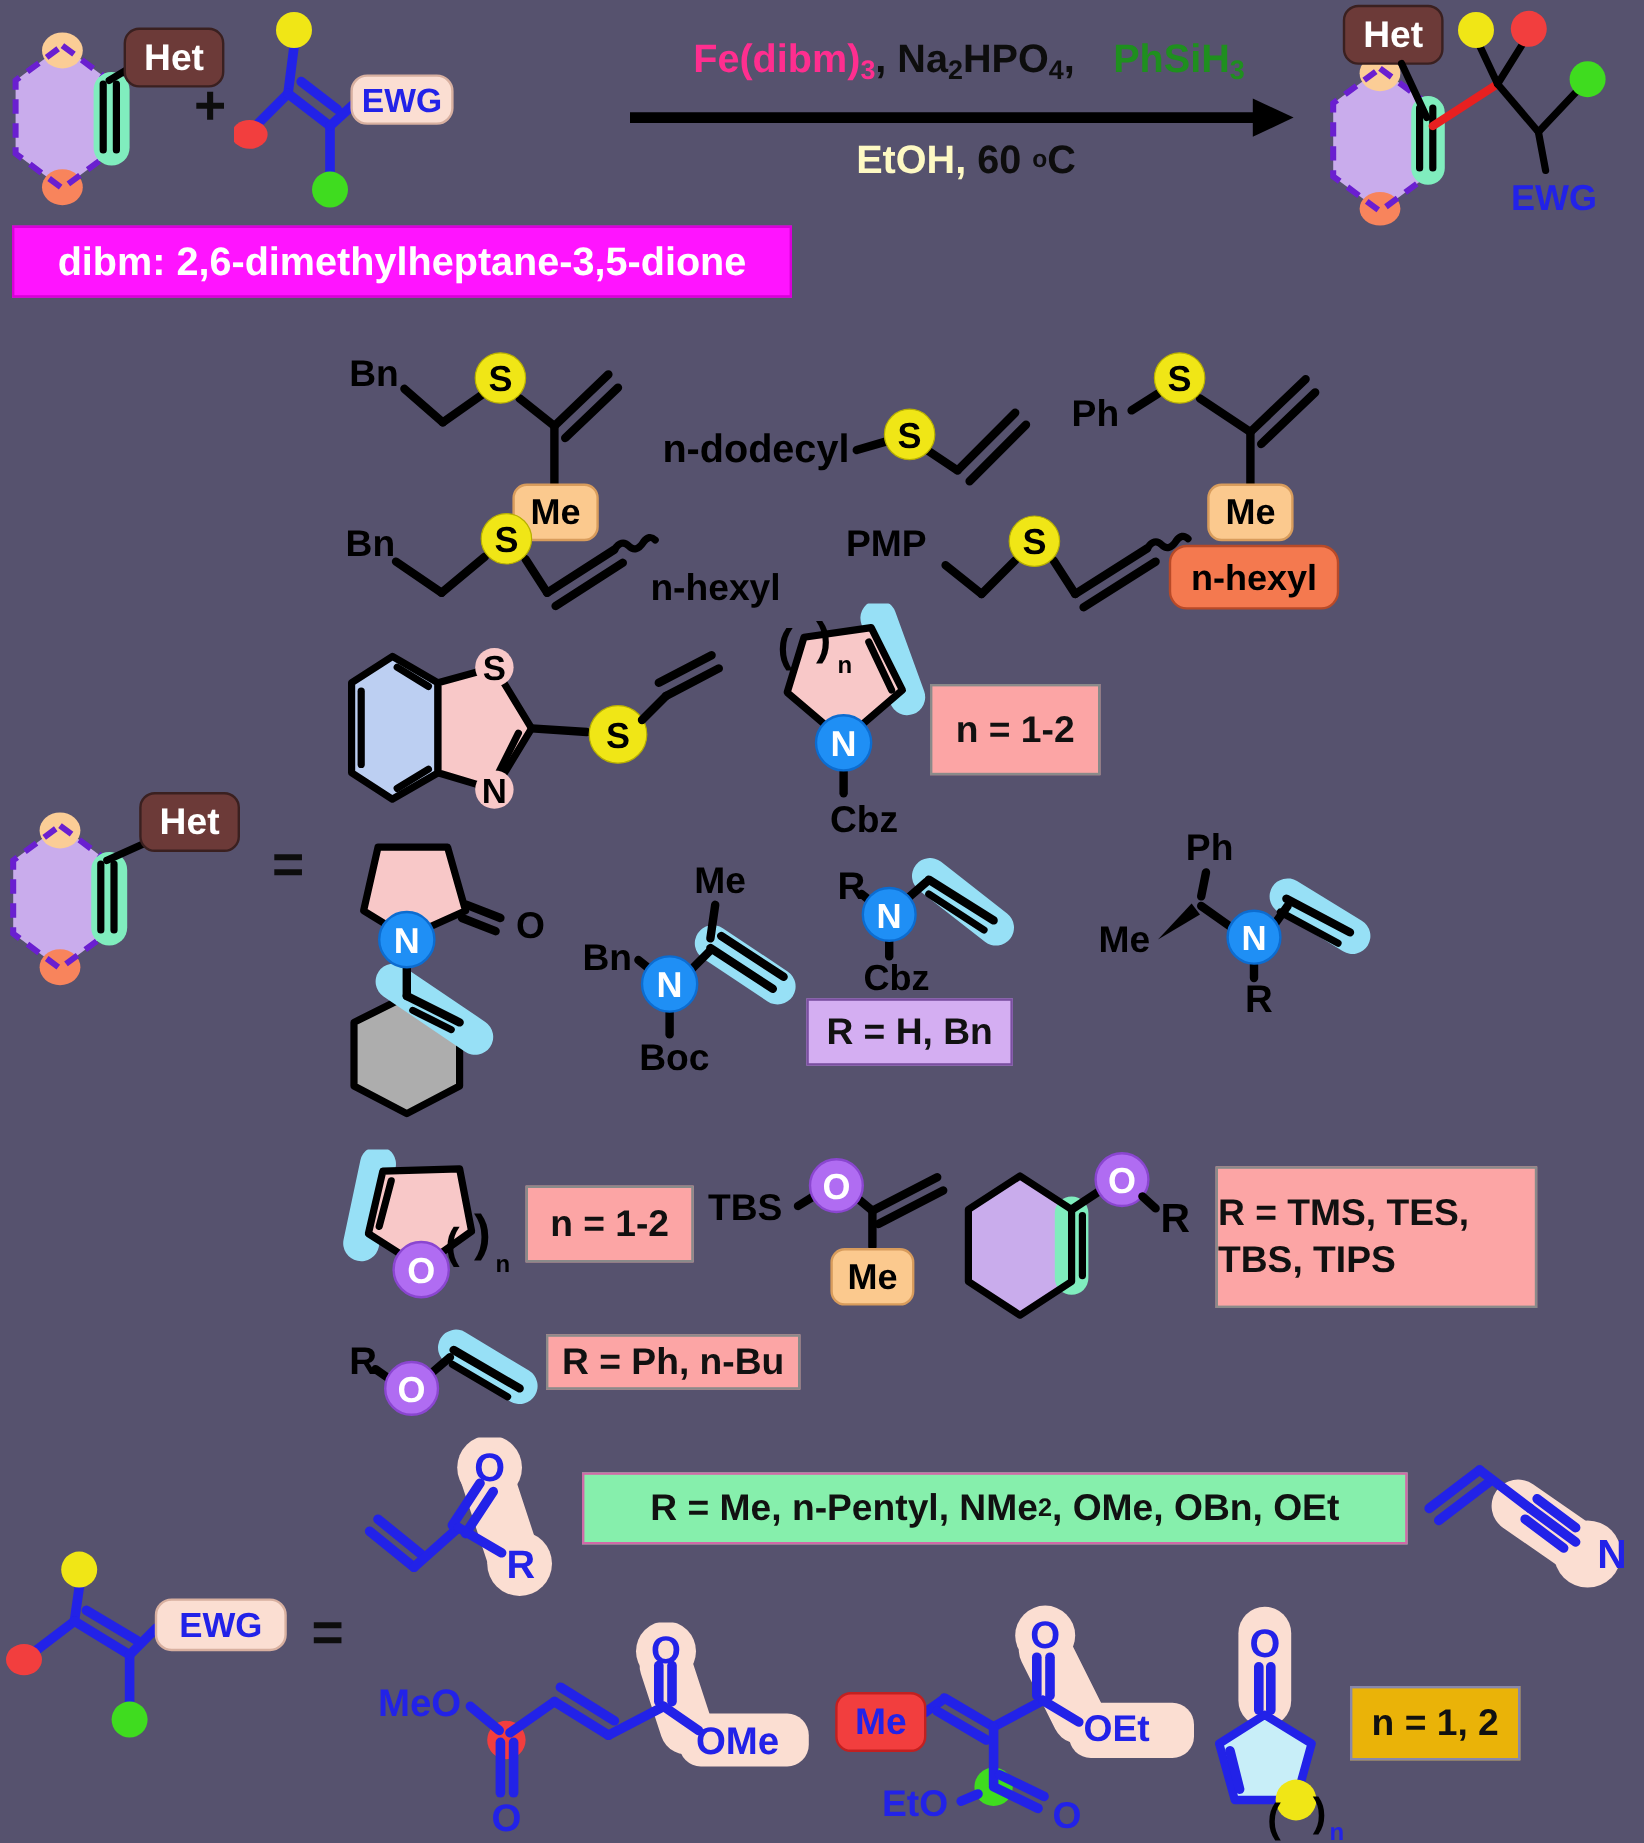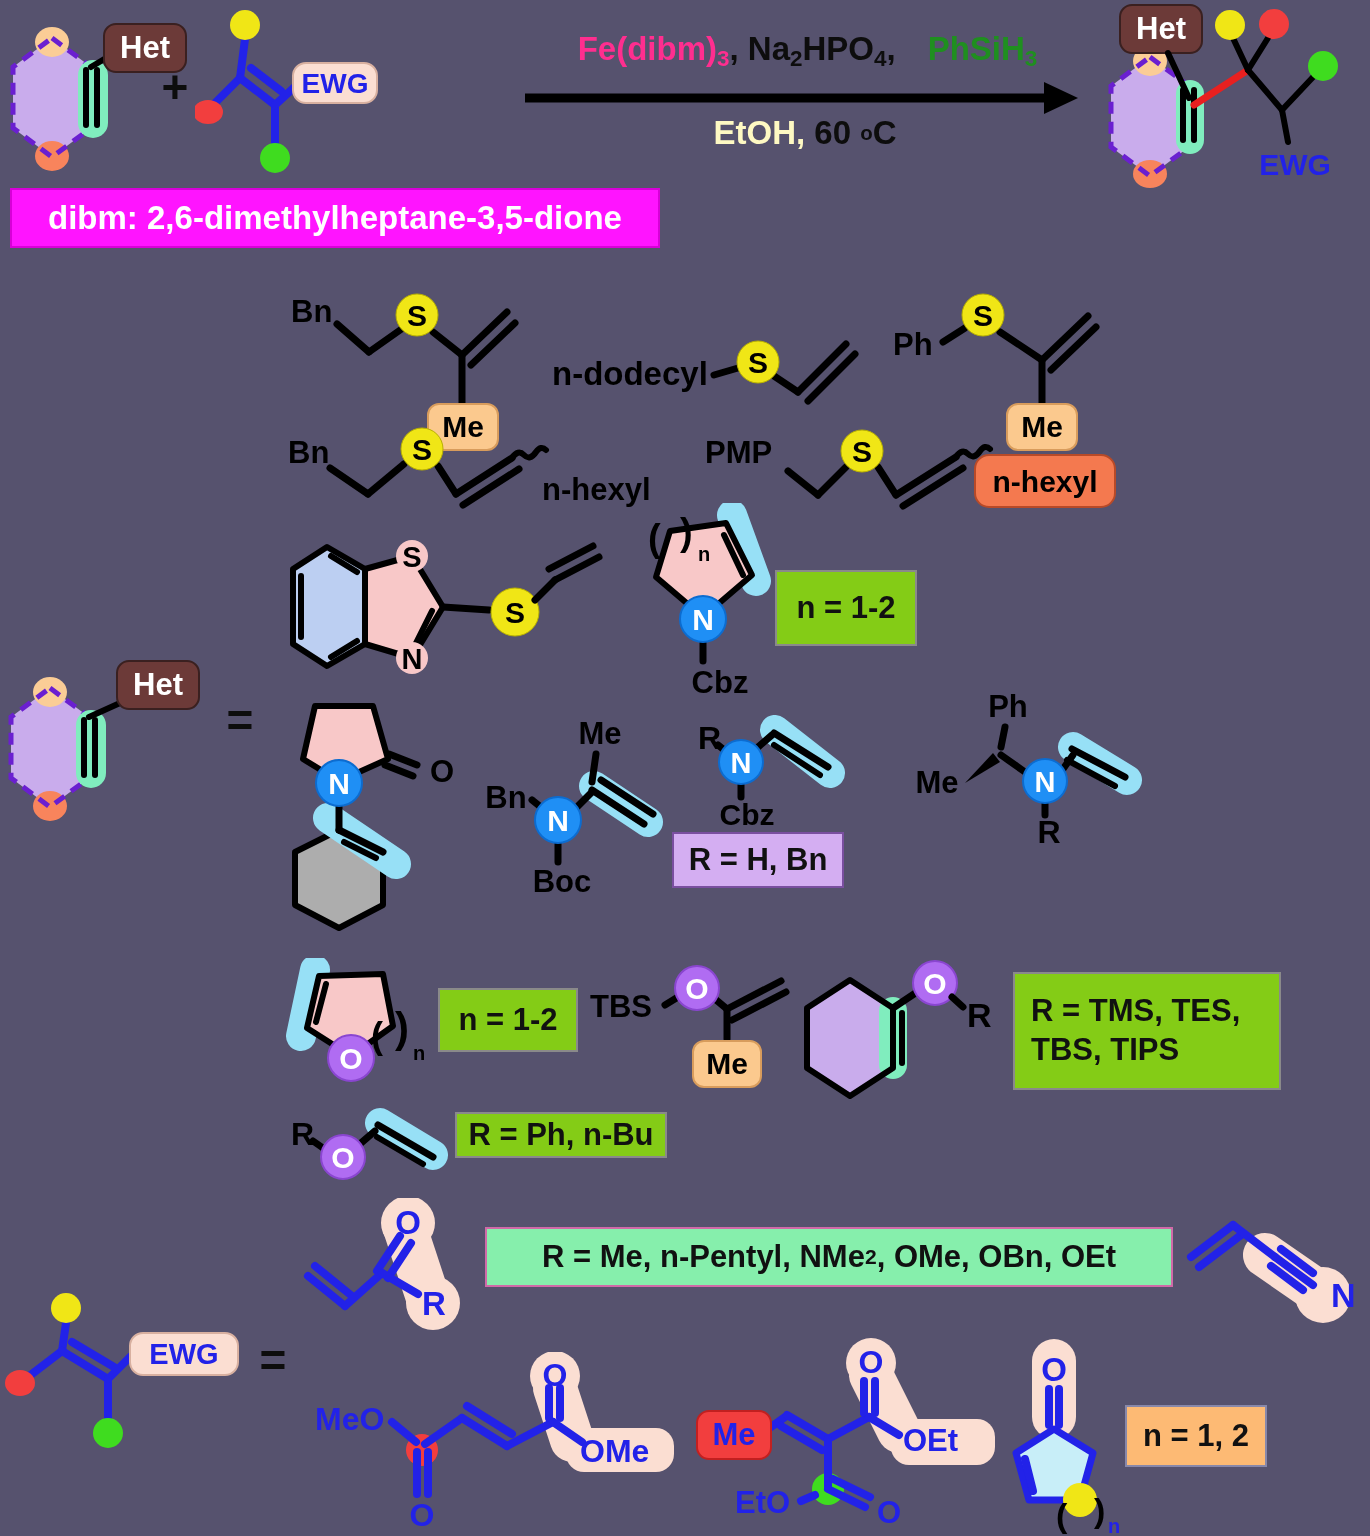--- a/index.html
+++ b/index.html
@@ -11,21 +11,21 @@
   svg text{font-family:"Liberation Sans",sans-serif;font-weight:bold;}
   .bond{stroke:#000;stroke-width:7;stroke-linecap:round;fill:none;}
   .bond6{stroke:#000;stroke-width:6;stroke-linecap:round;fill:none;}
   .bblue{stroke:#2222E8;stroke-width:8;stroke-linecap:round;fill:none;}
   .capc{stroke:#97E0F6;stroke-width:30;stroke-linecap:round;fill:none;}
   .capp{stroke:#FBDED2;stroke-width:44;stroke-linecap:round;fill:none;}
   sub{font-size:0.68em;vertical-align:-0.25em;}
   sup{font-size:0.62em;vertical-align:0.45em;}
   .cond1{color:#0d0d0d;font-size:33px;white-space:nowrap;}
   .fe{color:#FF2E8F;} .green{color:#1F8F1F;margin-left:32px;} .dred{color:#fef9c3;}
-  .graybox{background:#84cc16;border:2px solid #8a8a8a;font-size:31px;}
+  .graybox{background:#fca5a5;border:2px solid #8a8a8a;font-size:31px;}
   .eqsign{font-size:46px;color:#0d0d0d;}
 </style>
 </head>
 <body>
 
 <div id="canvas">
 
   <svg class="abs" style="left:4px;top:10px" width="250" height="185">
     <polygon points="48,28 87,57 87,118 48,147 9,118 9,57" fill="#C9ACEC"></polygon>
     <ellipse cx="48" cy="32" rx="17" ry="15" fill="#FBCD96"></ellipse>
@@ -331,21 +331,21 @@
     <polygon points="55,35 98,63 98,123 55,151 12,123 12,63" fill="#C9ACEC"></polygon>
     <rect x="84" y="52" width="28" height="82" rx="14" fill="#80EDBE"></rect>
     <polygon points="55,35 98,63 98,123 55,151 12,123 12,63" fill="none" stroke="#000" stroke-width="6" stroke-linejoin="round"></polygon>
     <line class="bond6" x1="107" y1="68" x2="107" y2="118"></line>
     <line class="bond" x1="98" y1="63" x2="122" y2="47"></line>
     <circle cx="140" cy="38" r="22" fill="#B06CF2" stroke="#8a46d0" stroke-width="2"></circle>
     <text x="140" y="49" text-anchor="middle" font-size="30" fill="#fff">O</text>
     <line class="bond" x1="157" y1="52" x2="168" y2="62"></line>
     <text x="172" y="82" font-size="34">R</text>
   </svg>
-  <div class="box graybox" style="left:1013px;top:972px;width:268px;height:118px;flex-direction:column;line-height:1.25;align-items:flex-start;padding-left:16px">
+  <div class="box graybox" style="left:1013px;top:972px;width:268px;height:118px;flex-direction:column;line-height:1.25;align-items:flex-start;padding-left:0">
     <span>R = TMS, TES,</span>
     <span>TBS, TIPS</span>
   </div>
 
   <svg class="abs" style="left:283px;top:1105px" width="180" height="100">
     <line class="capc" x1="97" y1="18" x2="150" y2="50"></line>
     <text x="8" y="40" font-size="32">R</text>
     <g>
       <line class="bond" x1="30" y1="36" x2="40" y2="43"></line>
       <line class="bond" x1="78" y1="38" x2="92" y2="26"></line>
@@ -473,15 +473,15 @@
       <line class="bblue" x1="37" y1="88" x2="37" y2="52"></line>
       <line class="bblue" x1="47" y1="88" x2="47" y2="52"></line>
       <line class="bblue" x1="13" y1="122" x2="21" y2="154"></line>
     </g>
     <circle cx="68" cy="163" r="17" fill="#F0E616"></circle>
     <text x="42" y="44" text-anchor="middle" font-size="33" fill="#2222E8">O</text>
     <text x="44" y="190" font-size="34">(</text>
     <text x="82" y="185" font-size="34">)</text>
     <text x="96" y="196" font-size="20" fill="#2222E8">n</text>
   </svg>
-  <div class="box" style="left:1125px;top:1405px;width:142px;height:62px;background:#fdba74;border:2px solid #8888aa;font-size:31px">n = 1, 2</div>
+  <div class="box" style="left:1125px;top:1405px;width:142px;height:62px;background:#eab308;border:2px solid #8888aa;font-size:31px">n = 1, 2</div>
 
 </div>
 
 </body></html>

